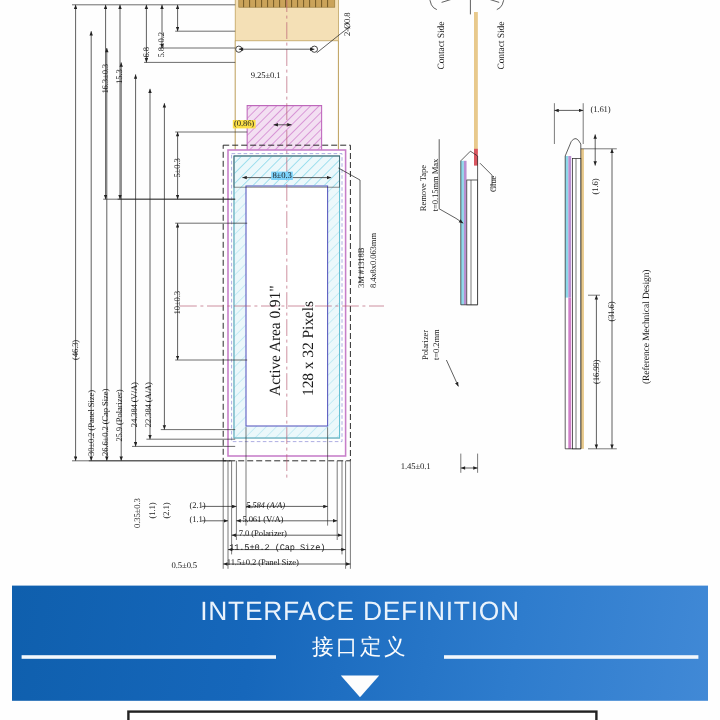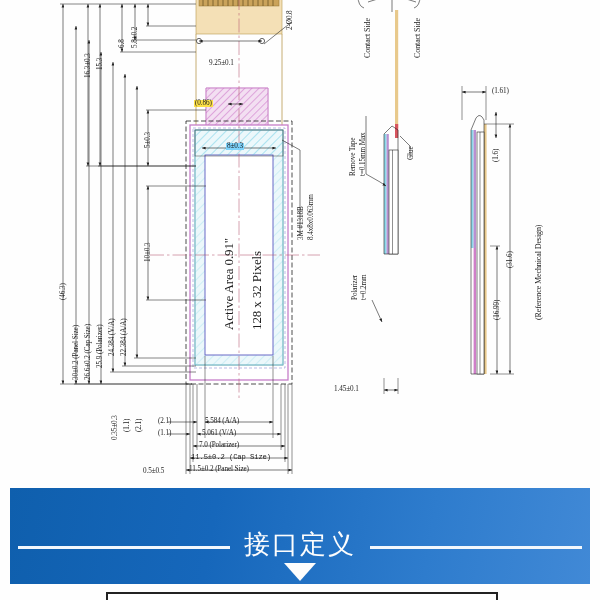--- a/index.html
+++ b/index.html
@@ -19,21 +19,21 @@
   #banner{position:absolute;left:10px;top:488px;width:580px;height:96px;
           background:linear-gradient(100deg,#0f5fad 0%,#1667bb 35%,#2e7ccd 72%,#4189d6 100%);}
   #banner-en{position:absolute;width:100%;top:9px;text-align:center;
              color:#eaf3fc;font-family:"Liberation Sans",sans-serif;
              font-size:22px;letter-spacing:.6px;}
   #banner-rule-l,#banner-rule-r{position:absolute;top:58px;height:3px;background:#f2f7fc;}
   #banner-rule-l{left:8px;width:212px;}
   #banner-rule-r{right:8px;width:212px;}
   #banner-cn{position:absolute;width:100%;top:39px;text-align:center;
              color:#fdfdfd;font-family:"DejaVu Sans",sans-serif;
-             font-size:26px;letter-spacing:2px;}
+             font-size:18px;letter-spacing:2px;}
   #banner-tri{position:absolute;left:50%;top:75px;margin-left:-16px;
               width:0;height:0;border-left:16px solid transparent;
               border-right:16px solid transparent;border-top:18px solid #fdfdfd;}
   #tbl{position:absolute;left:106px;top:592px;width:388px;height:30px;
        border:2px solid #222;background:#fff;}
 </style>
 </head>
 <body>
 
 <div id="page">
@@ -229,21 +229,21 @@
   <div class="lbl vlbl" style="left:97px;top:70px;">15.3</div>
   <div class="lbl vlbl" style="left:119px;top:48px;">6.8</div>
   <div class="lbl vlbl" style="left:132px;top:48px;">5.8±0.2</div>
   <div class="lbl vlbl" style="left:145px;top:148px;">5±0.3</div>
   <div class="lbl vlbl" style="left:145px;top:262px;">10±0.3</div>
   <div class="lbl vlbl" style="left:112px;top:440px;">0.35±0.3</div>
   <div class="lbl vlbl" style="left:124px;top:432px;">(1.1)</div>
   <div class="lbl vlbl" style="left:136px;top:432px;">(2.1)</div>
 
   <div class="lbl" style="left:158px;top:418px;">(2.1)</div>
-  <div class="lbl" style="left:205px;top:418px;">5.584 (A/A)</div>
+  <div class="lbl" style="left:205px;top:418px;font-style:italic;">5.584 (A/A)</div>
   <div class="lbl" style="left:158px;top:430px;">(1.1)</div>
   <div class="lbl" style="left:202px;top:430px;">5.061 (V/A)</div>
   <div class="lbl" style="left:143px;top:468px;">0.5±0.5</div>
   <div class="lbl" style="left:199px;top:442px;">7.0 (Polarizer)</div>
   <div class="lbl" style="left:191px;top:454px;font-family:Liberation Mono, monospace;">11.5±0.2 (Cap Size)</div>
   <div class="lbl" style="left:189px;top:466px;">11.5±0.2 (Panel Size)</div>
 
   <div class="lbl" style="left:208px;top:36px;background:#fff;padding:0 1px;margin-top:24px;">9.25±0.1</div>
   <div class="lbl" style="left:194px;top:100px;background:#fde047;padding:0 1px;">(0.86)</div>
   <div class="lbl" style="left:226px;top:143px;background:#7dd3fc;padding:0 1px;">8±0.3</div>
@@ -263,20 +263,21 @@
   <div class="lbl vlbl" style="left:352px;top:300px;">Polarizer</div>
   <div class="lbl vlbl" style="left:361px;top:300px;">t=0.2mm</div>
   <div class="lbl" style="left:334px;top:386px;">1.45±0.1</div>
   <div class="lbl" style="left:492px;top:88px;">(1.61)</div>
   <div class="lbl vlbl" style="left:493px;top:162px;">(1.6)</div>
   <div class="lbl vlbl" style="left:494px;top:320px;">(16.99)</div>
   <div class="lbl vlbl" style="left:507px;top:268px;">(31.6)</div>
   <div class="lbl vlbl med" style="left:535px;top:320px;">(Reference Mechnical Design)</div>
 
   <div id="banner">
+    <div id="banner-en">INTERFACE DEFINITION</div>
     <div id="banner-rule-l"></div>
     <div id="banner-rule-r"></div>
     <div id="banner-cn">接口定义</div>
     <div id="banner-tri"></div>
   </div>
 
   <div id="tbl"></div>
 
 </div>
 

